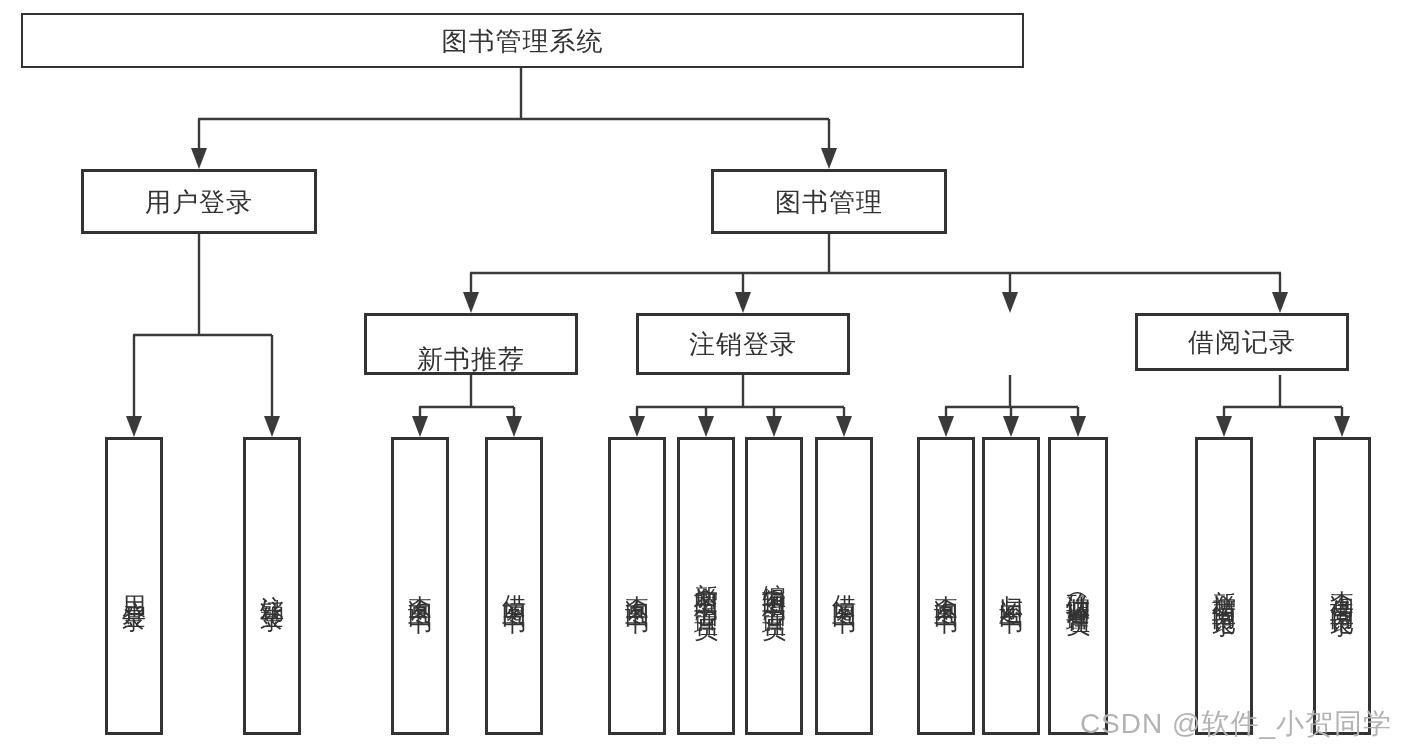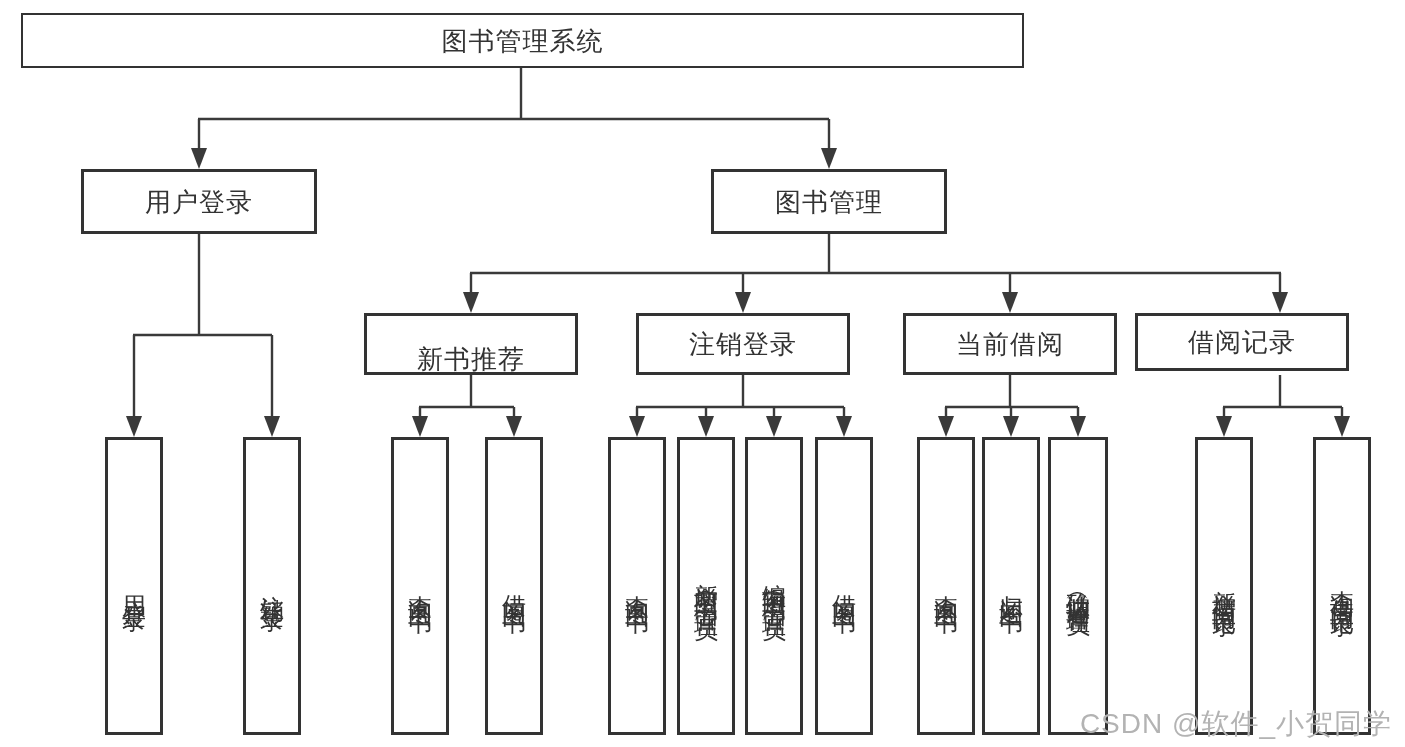--- a/index.html
+++ b/index.html
@@ -146,23 +146,20 @@
   <div class="box lvl" style="left:711px; top:169px; width:236px; height:65px;">
     <span class="hlabel">图书管理</span>
   </div>
 
   <div class="box lvl" style="left:364px; top:313px; width:214px; height:62px;align-items:flex-end;">
     <span class="hlabel">新书推荐</span>
   </div>
   <div class="box lvl" style="left:636px; top:313px; width:214px; height:62px;">
     <span class="hlabel">注销登录</span>
   </div>
-  <div class="box lvl" style="left:903px; top:313px; width:214px; height:62px;">
-    <span class="hlabel">当前借阅</span>
-  </div>
   <div class="box lvl" style="left:1135px; top:313px; width:214px; height:58px;">
     <span class="hlabel">借阅记录</span>
   </div>
 
   <div class="box tall" style="left:105px; top:437px; width:58px; height:298px;">
     <span class="vlabel">用户登录</span>
   </div>
   <div class="box tall" style="left:243px; top:437px; width:58px; height:298px;">
     <span class="vlabel">注销登录</span>
   </div>

